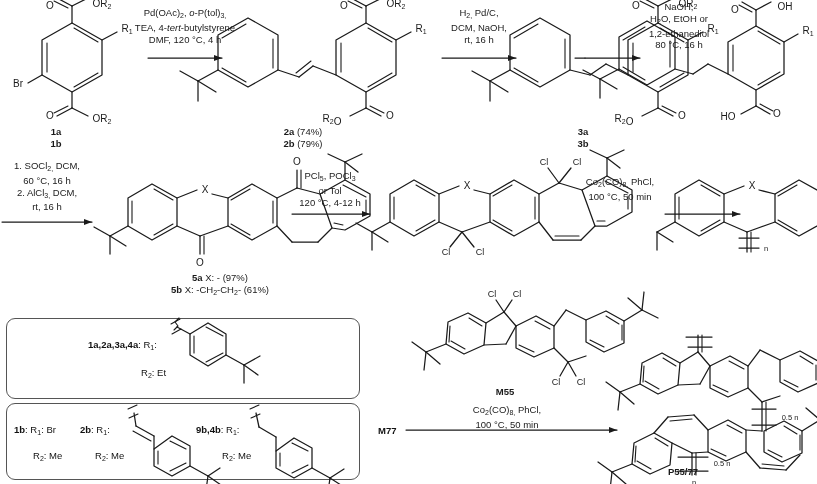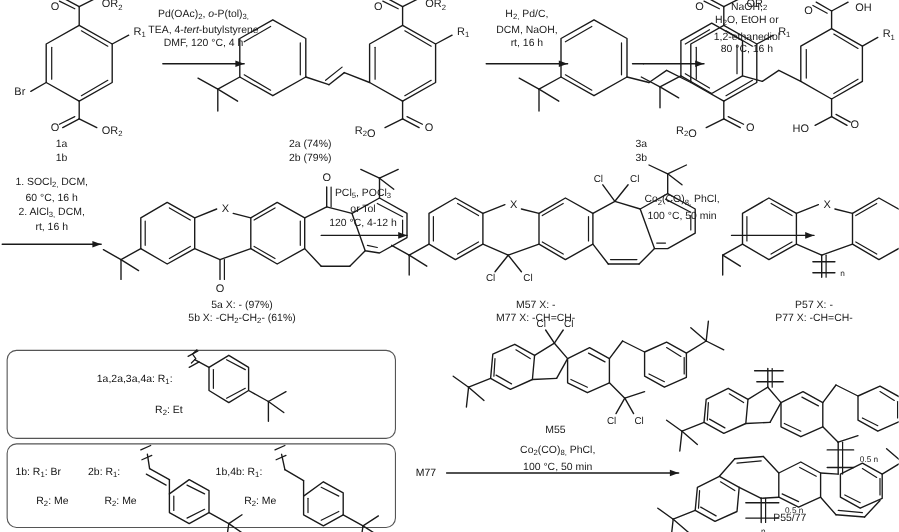--- a/index.html
+++ b/index.html
@@ -2,21 +2,21 @@
 <html><head>
 <meta charset="utf-8">
 <style>
   html,body{margin:0;padding:0;background:#ffffff;}
   body{
     width:817px;height:484px;position:relative;overflow:hidden;
     font-family:"Liberation Sans",sans-serif;color:#1a1a1a;
   }
   .scheme{position:absolute;left:0;top:0;width:817px;height:484px;}
   .lbl{position:absolute;font-size:9.5px;line-height:11.5px;color:#111;white-space:nowrap;}
-  .b{font-weight:normal;}
+  .b{font-weight:bold;}
   .it{font-style:italic;}
   sub{font-size:7px;vertical-align:-2px;}
   .reag{position:absolute;font-size:9.5px;line-height:11.8px;text-align:center;transform:translateX(-50%);white-space:nowrap;}
   .cmp{position:absolute;font-size:9.5px;line-height:12px;text-align:center;transform:translateX(-50%);white-space:nowrap;}
   .box{position:absolute;border:1.4px solid #555;border-radius:9px;background:#fff;}
   svg{display:block;overflow:visible;}
   .st{fill:none;stroke:#1a1a1a;stroke-width:1.25;stroke-linecap:round;stroke-linejoin:round;}
   .st2{fill:none;stroke:#1a1a1a;stroke-width:1.1;stroke-linecap:round;stroke-linejoin:round;}
   .atom{font-family:"Liberation Sans",sans-serif;font-size:10px;fill:#1a1a1a;text-anchor:middle;dominant-baseline:middle;}
   .atom.sm{font-size:9px;}
@@ -196,21 +196,21 @@
   <div>NaOH,</div>
   <div>H<sub>2</sub>O, EtOH or</div>
   <div>1,2-ethanediol</div>
   <div>80 °C, 16 h</div>
 </div>
 
 <div class="cmp" style="left:56px;top:126px;">
   <div><span class="b">1a</span></div>
   <div><span class="b">1b</span></div>
 </div>
-<div class="cmp" style="left:282px;top:126px;">
+<div class="cmp" style="left:303px;top:126px;">
   <div><span class="b">2a</span> (74%)</div>
   <div><span class="b">2b</span> (79%)</div>
 </div>
 <div class="cmp" style="left:583px;top:126px;">
   <div><span class="b">3a</span></div>
   <div><span class="b">3b</span></div>
 </div>
 
 <svg style="position:absolute;left:0;top:150px;" width="817" height="150">
 
@@ -388,28 +388,20 @@
 </div>
 <div class="reag" style="left:620px;top:176px;">
   <div>Co<sub>2</sub>(CO)<sub>8,</sub> PhCl,</div>
   <div>100 °C, 50 min</div>
 </div>
 
 <div class="cmp" style="left:220px;top:272px;">
   <div><span class="b">5a</span> X: - (97%)</div>
   <div><span class="b">5b</span> X: -CH<sub>2</sub>-CH<sub>2</sub>- (61%)</div>
 </div>
-<div class="cmp" style="left:487px;top:272px;">
-  <div><span class="b">M57</span> X: -</div>
-  <div><span class="b">M77</span> X: -CH=CH-</div>
-</div>
-<div class="cmp" style="left:740px;top:272px;">
-  <div><span class="b">P57</span> X: -</div>
-  <div><span class="b">P77</span> X: -CH=CH-</div>
-</div>
 
 <div class="box" style="left:6px;top:318px;width:352px;height:79px;"></div>
 <div class="box" style="left:6px;top:403px;width:352px;height:75px;"></div>
 
 <div class="lbl" style="left:88px;top:339px;">
   <span class="b">1a,2a,3a,4a</span>: R<sub>1</sub>:
 </div>
 <div class="lbl" style="left:141px;top:367px;">R<sub>2</sub>: <span>Et</span></div>
 <svg style="position:absolute;left:168px;top:322px;" width="110" height="68">
 
@@ -447,21 +439,21 @@
   <line class="st2" x1="32" y1="45" x2="32" y2="58"></line>
   <line class="st2" x1="44" y1="65" x2="60" y2="57"></line>
   <line class="st2" x1="44" y1="35" x2="60" y2="43"></line>
   <line class="st" x1="64" y1="60" x2="82" y2="70"></line>
   <line class="st" x1="82" y1="70" x2="94" y2="62"></line>
   <line class="st" x1="82" y1="70" x2="80" y2="84"></line>
   <line class="st" x1="82" y1="70" x2="95" y2="79"></line>
 </svg>
 
 <div class="lbl" style="left:196px;top:424px;">
-  <span class="b">1b,4b</span>: R<sub>1</sub>:
+  <span class="b">9b,4b</span>: R<sub>1</sub>:
 </div>
 <div class="lbl" style="left:222px;top:450px;">R<sub>2</sub>: Me</div>
 <svg style="position:absolute;left:248px;top:406px;" width="105" height="74">
   <line class="st2" x1="2" y1="3" x2="11" y2="-1"></line>
   <line class="st2" x1="3" y1="12" x2="12" y2="8"></line>
   <line class="st" x1="8" y1="7" x2="11" y2="21"></line>
   <line class="st" x1="11" y1="21" x2="28" y2="31"></line>
   <line class="st" x1="28" y1="31" x2="28" y2="45"></line>
   <polygon class="st" points="28,45 28,62 46,72 64,62 64,42 46,32"></polygon>
   <line class="st2" x1="32" y1="47" x2="32" y2="60"></line>
@@ -619,15 +611,15 @@
     <line class="st" x1="0" y1="167" x2="-2" y2="185"></line>
     <line class="st" x1="0" y1="167" x2="14" y2="179"></line>
 
     <line class="st" x1="190" y1="126" x2="208" y2="115"></line>
     <line class="st" x1="208" y1="115" x2="224" y2="123"></line>
     <line class="st" x1="208" y1="115" x2="210" y2="97"></line>
     <line class="st" x1="208" y1="115" x2="194" y2="103"></line>
   </g>
 </svg>
 
-<div class="cmp b" style="left:718px;top:466px;">P55/77</div>
+<div class="cmp b" style="left:683px;top:466px;">P55/77</div>
 
 </div>
 
 </body></html>

